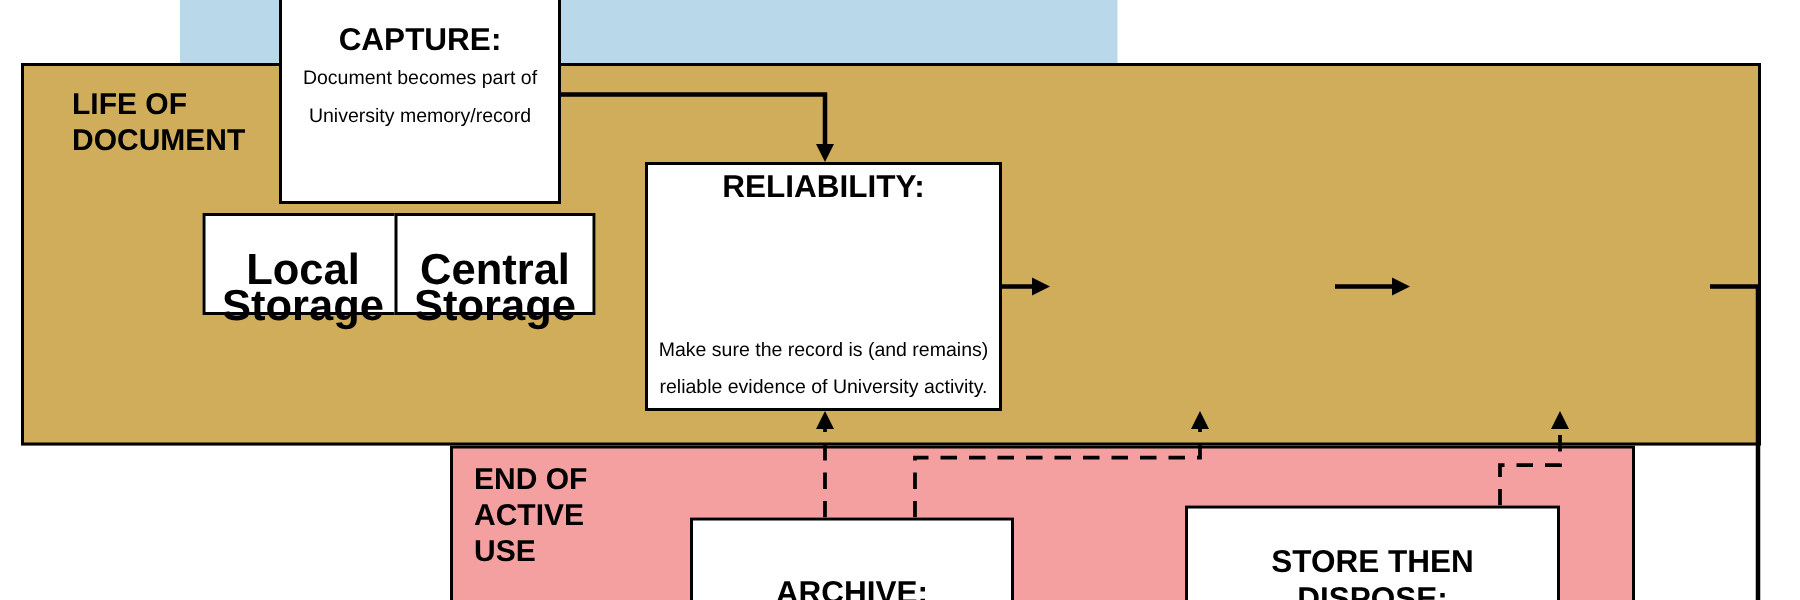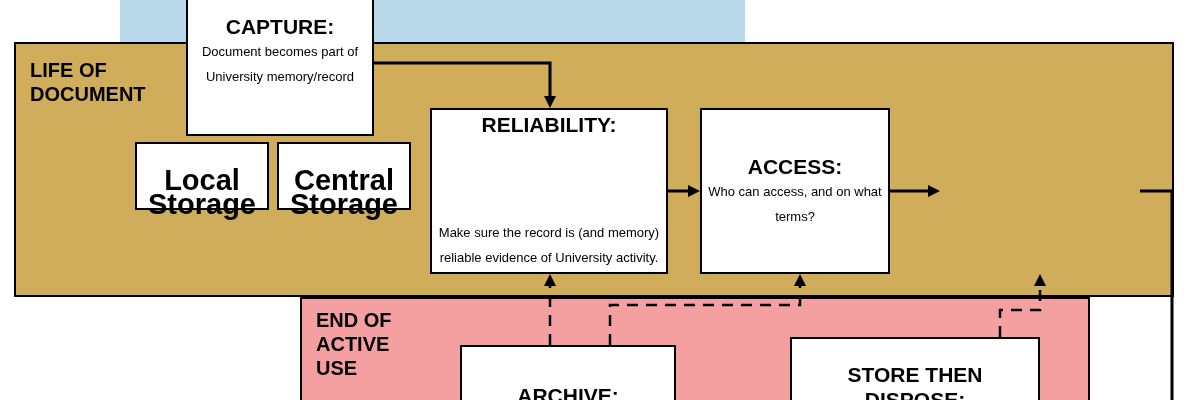--- a/index.html
+++ b/index.html
@@ -32,21 +32,21 @@
   }
 
   .band-label {
     position:absolute;
     font-weight:bold;
     font-size:20px;
     line-height:24px;
     color:#000;
     white-space:pre-line;
   }
-  #label-life { left:30px; top:58px; }
+  #label-life { left:48px; top:58px; }
   #label-end  { left:316px; top:308px; }
 
   .box {
     position:absolute;
     box-sizing:border-box;
     background:#ffffff;
     border:2px solid #000;
     text-align:center;
     color:#000;
     display:flex;
@@ -60,21 +60,21 @@
     font-size:21px;
     line-height:25px;
   }
   .box .body {
     font-size:13px;
     line-height:25px;
   }
 
   #box-capture     { left:186px; top:-34px;  width:188px; height:170px; }
   #box-local       { left:135px; top:142px;  width:134px; height:68px;  }
-  #box-central     { left:277px; top:142px;  width:134px; height:68px;  }
+  #box-central     { left:263px; top:142px;  width:134px; height:68px;  }
   #box-reliability { left:430px; top:108px;  width:238px; height:166px;justify-content:space-between; }
   #box-access      { left:700px; top:108px;  width:190px; height:166px; }
   #box-locatability{ left:940px; top:108px;  width:200px; height:166px; }
   #box-archive     { left:460px; top:345px;  width:216px; height:100px; }
   #box-store       { left:790px; top:337px;  width:250px; height:100px; }
 
   #box-local .title, #box-central .title { font-size:29px; line-height:24px;margin-top:32px; }
 
   svg#wires { position:absolute; left:0; top:0; width:1200px; height:400px; pointer-events:none; }
 </style>
@@ -124,27 +124,23 @@
   <div class="box" id="box-local">
     <div class="title">Local Storage</div>
   </div>
 
   <div class="box" id="box-central">
     <div class="title">Central Storage</div>
   </div>
 
   <div class="box" id="box-reliability">
     <div class="title">RELIABILITY:</div>
-    <div class="body">Make sure the record is (and memory) reliable evidence of University activity.</div>
+    <div class="body">Make sure the record is (and remains) reliable evidence of University activity.</div>
   </div>
 
-  <div class="box" id="box-access">
-    <div class="title">ACCESS:</div>
-    <div class="body">Who can access, and on what terms?</div>
-  </div>
 
 
   <div class="box" id="box-archive">
     <div class="title">ARCHIVE:</div>
   </div>
 
   <div class="box" id="box-store">
     <div class="title">STORE THEN DISPOSE:</div>
   </div>
 

